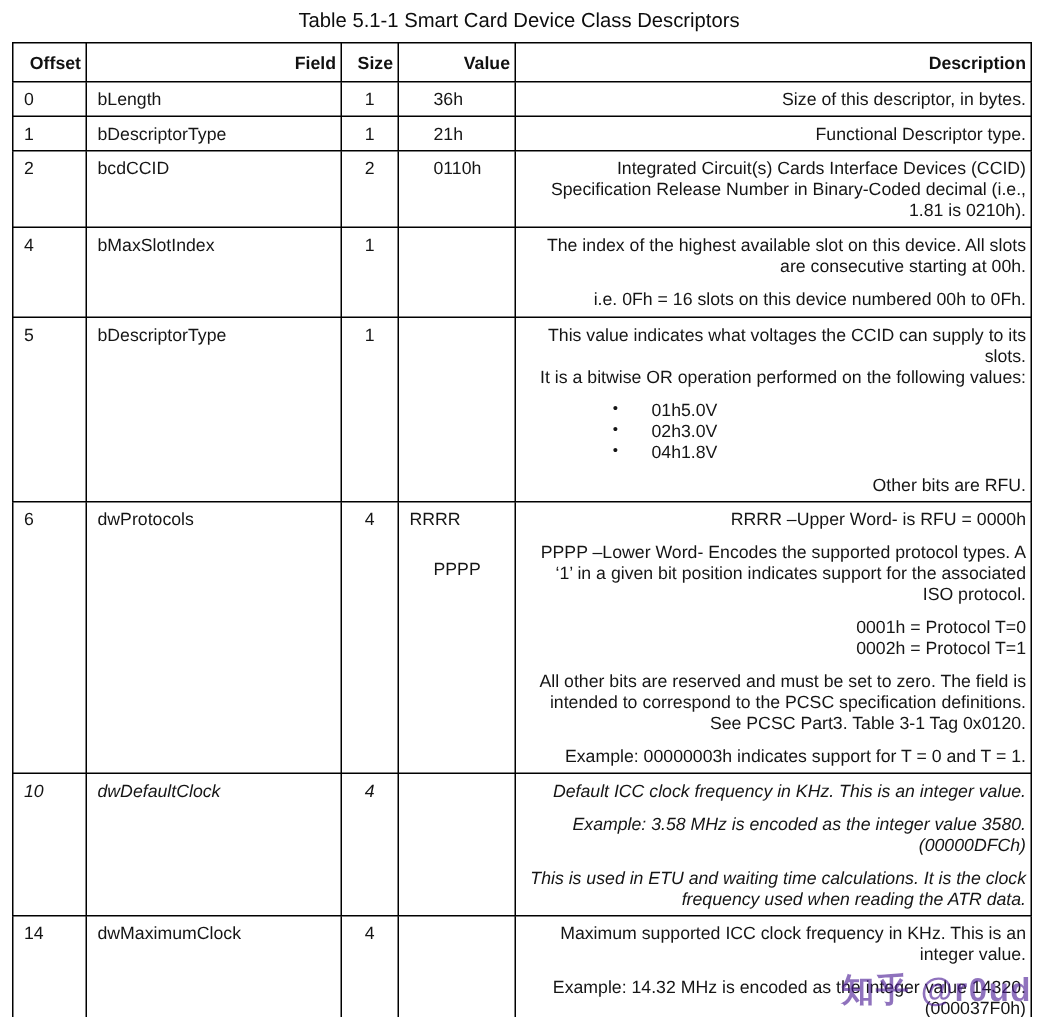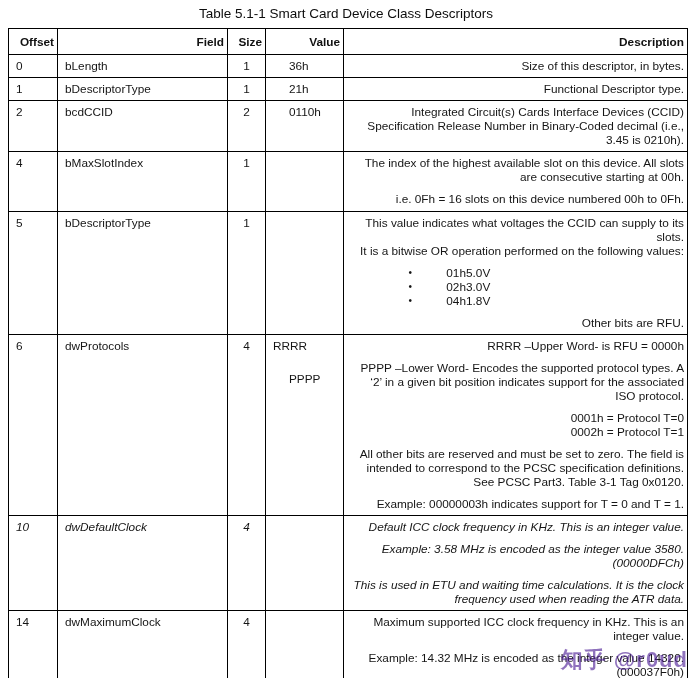--- a/index.html
+++ b/index.html
@@ -53,21 +53,21 @@
   tbody tr:nth-child(5) td { height: 122px; }
   tbody tr:nth-child(6) td { height: 170px; }
   tbody tr:nth-child(7) td { height: 92px; font-style: italic; }
   tbody tr:nth-child(8) td { height: 70px; }
   .blk { margin-bottom: 8px; text-align: right; }
   .blk:last-child { margin-bottom: 0; }
   .vline { margin-bottom: 19px; }
   .vline:last-child { margin-bottom: 0; margin-left: 16px; }
   .brow { display: flex; padding-left: 44px; }
   .brow .dot { width: 17px; font-size: 10px; line-height: 14px; }
-  .brow .bcode { width: 42px; margin-left: 12px; }
+  .brow .bcode { width: 42px; }
   .watermark {
     position: absolute;
     right: 4px;
     bottom: 3px;
     z-index: 5;
     font-size: 22px;
     font-weight: bold;
     letter-spacing: 1px;
     color: #4c1d95;
     opacity: 0.62;
@@ -121,21 +121,21 @@
           </td>
         </tr>
         <tr>
           <td>2</td>
           <td>bcdCCID</td>
           <td class="c">2</td>
           <td>
             <div class="vline">0110h</div>
           </td>
           <td>
-            <div class="blk">Integrated Circuit(s) Cards Interface Devices (CCID) Specification Release Number in Binary-Coded decimal (i.e., 3.45 is 0210h).</div>
+            <div class="blk">Integrated Circuit(s) Cards Interface Devices (CCID) Specification Release Number in Binary-Coded decimal (i.e., 1.81 is 0210h).</div>
           </td>
         </tr>
         <tr>
           <td>4</td>
           <td>bMaxSlotIndex</td>
           <td class="c">1</td>
           <td></td>
           <td>
             <div class="blk">The index of the highest available slot on this device.  All slots are consecutive starting at 00h.</div>
             <div class="blk">i.e. 0Fh = 16 slots on this device numbered 00h to 0Fh.</div>
@@ -174,21 +174,21 @@
         <tr>
           <td>6</td>
           <td>dwProtocols</td>
           <td class="c">4</td>
           <td>
             <div class="vline">RRRR</div>
             <div class="vline">PPPP</div>
           </td>
           <td>
             <div class="blk">RRRR –Upper Word- is RFU = 0000h</div>
-            <div class="blk">PPPP –Lower Word- Encodes the supported protocol types. A ‘2’ in a given bit position indicates support for the associated ISO protocol.</div>
+            <div class="blk">PPPP –Lower Word- Encodes the supported protocol types. A ‘1’ in a given bit position indicates support for the associated ISO protocol.</div>
             <div class="blk">
               <div>0001h = Protocol T=0</div>
               <div>0002h = Protocol T=1</div>
             </div>
             <div class="blk">All other bits are reserved and must be set to zero.  The field is intended to correspond to the PCSC specification definitions.  See PCSC Part3. Table 3-1 Tag 0x0120.</div>
             <div class="blk">Example: 00000003h indicates support for T = 0 and T = 1.</div>
           </td>
         </tr>
         <tr>
           <td>10</td>

